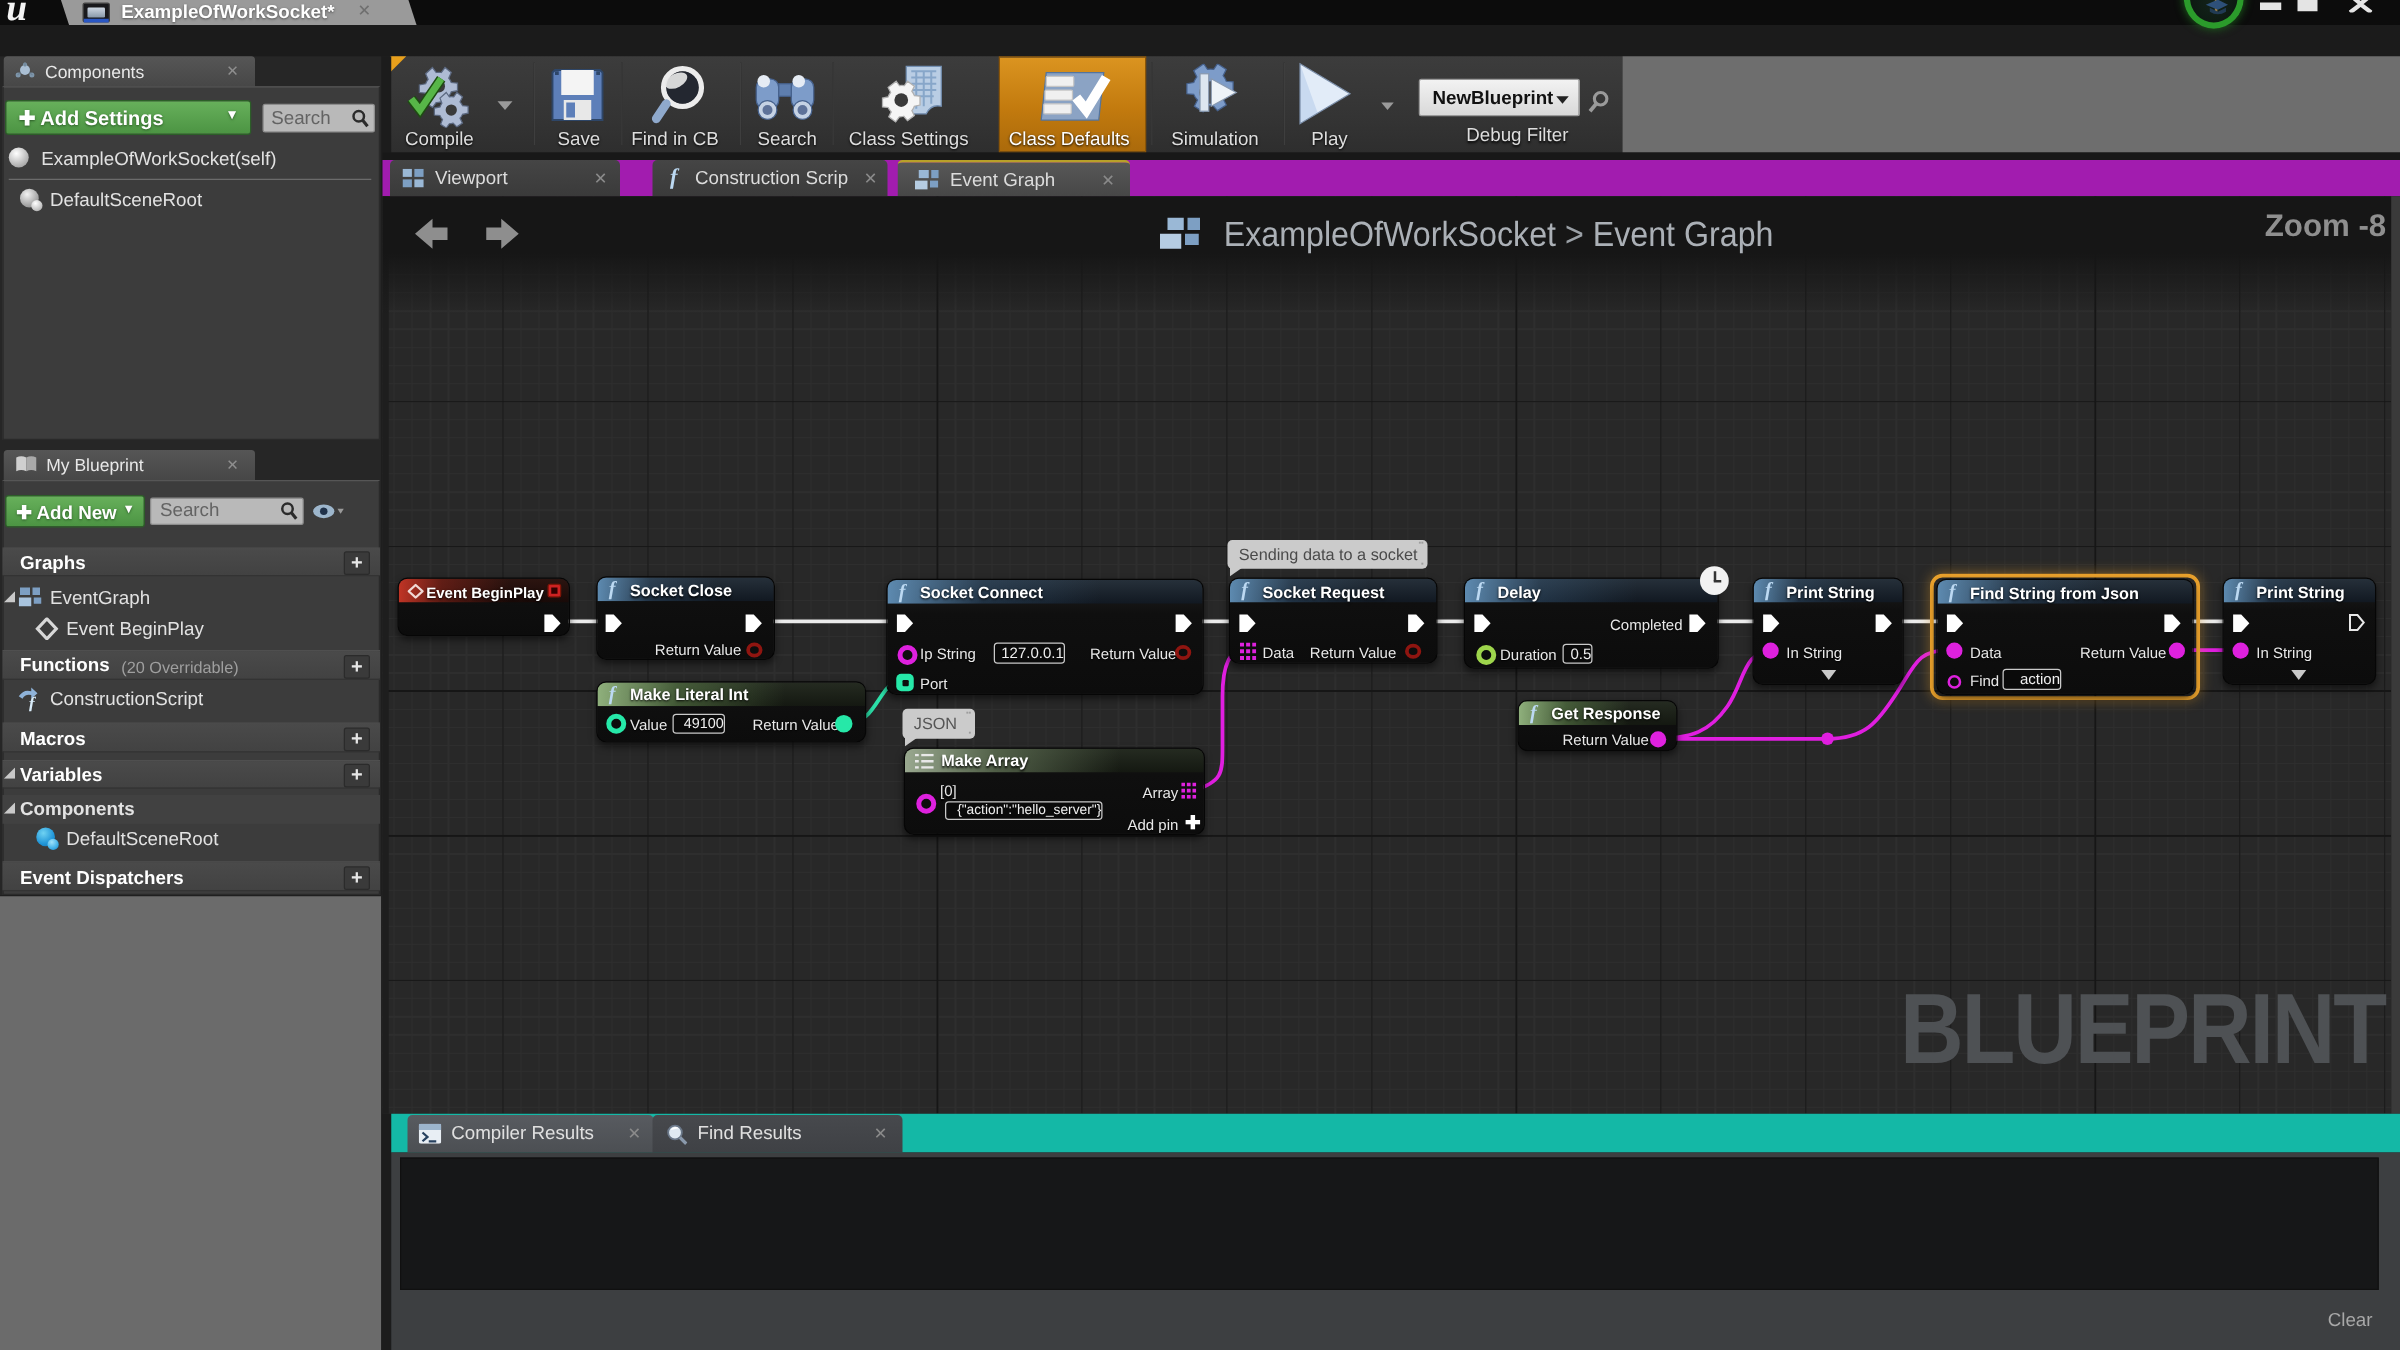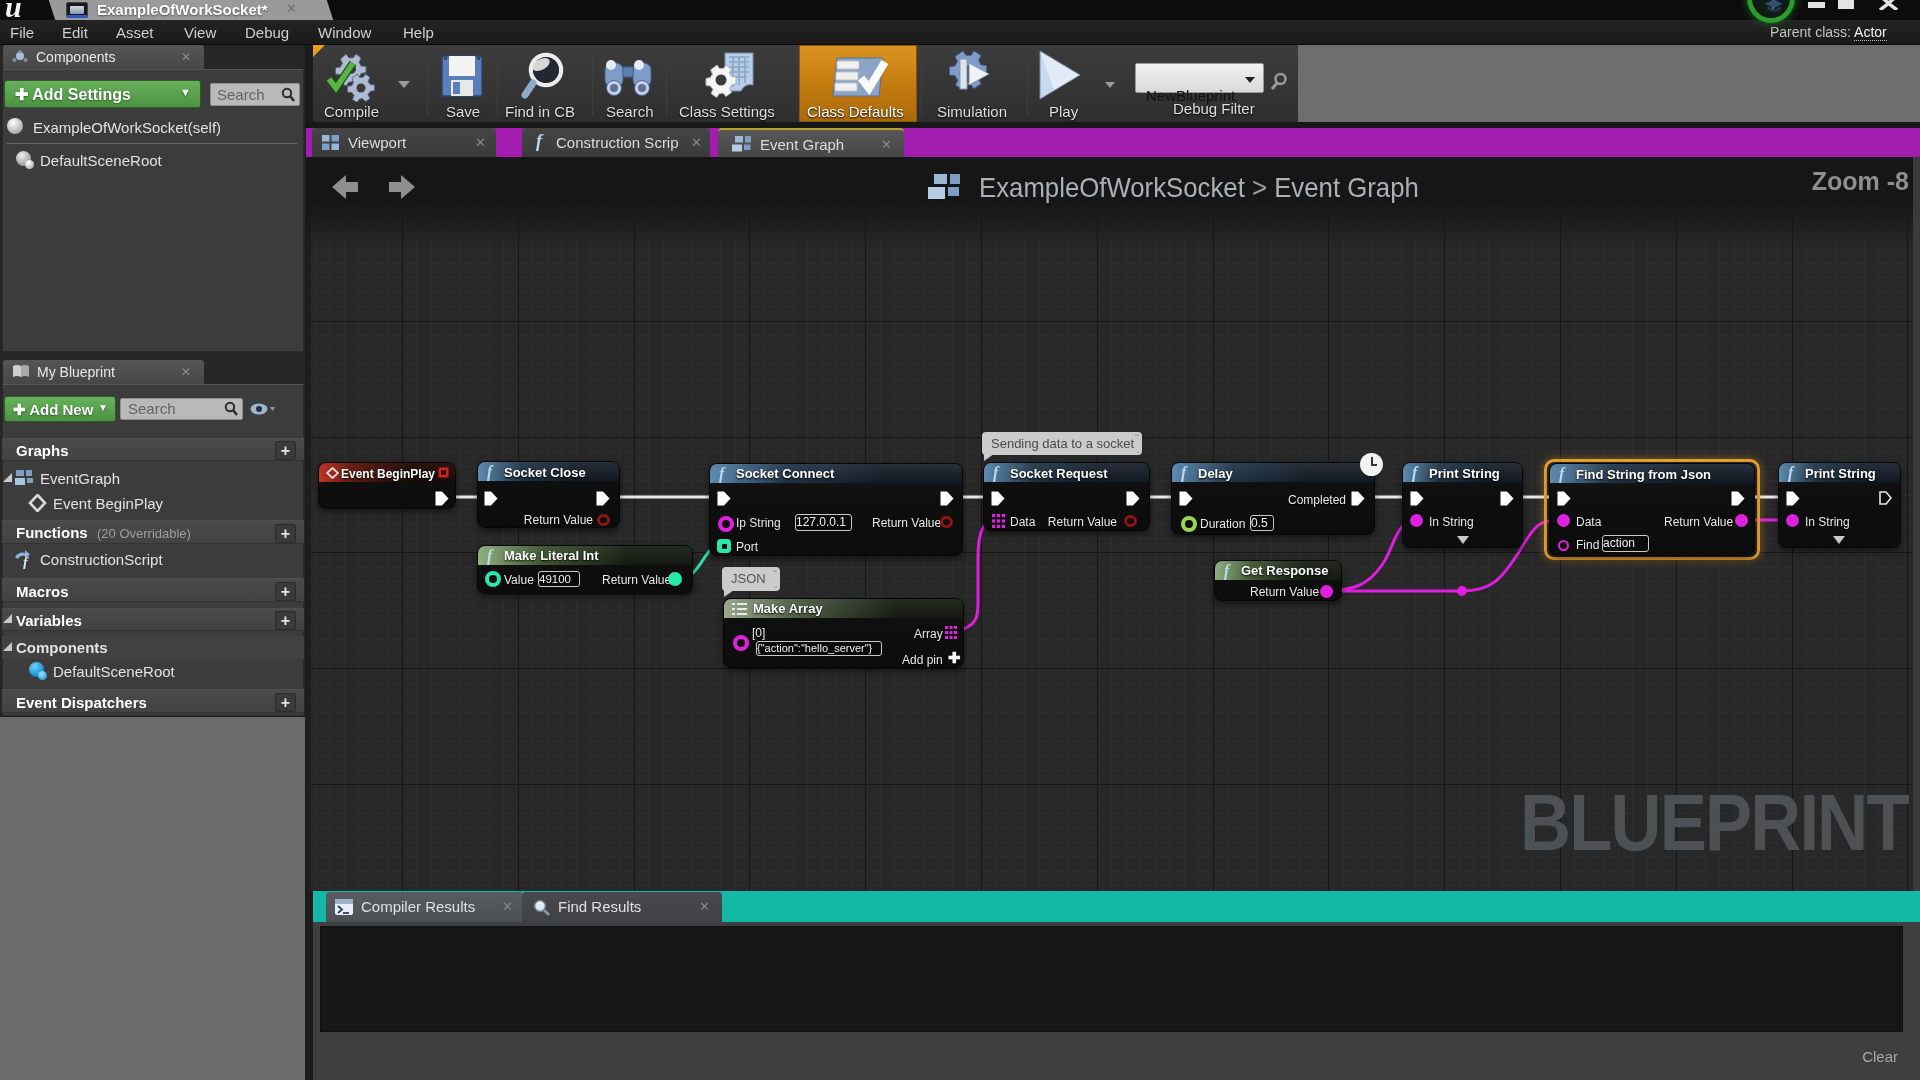--- a/index.html
+++ b/index.html
@@ -51,21 +51,21 @@
 #watermark { position:absolute; color:#4e5154; font-weight:bold; }
 
 
 .node { position:absolute; background:linear-gradient(#1f1f1f, #0f0f0f 30%, #0c0c0c); border:1px solid #060606; border-radius:8px; box-shadow:0 3px 6px rgba(0,0,0,.5); }
 .nhead { position:absolute; left:0; top:0; width:100%; height:19px; border-radius:7px 7px 0 0; color:#fff; font-weight:bold; font-size:13px; text-shadow:0 1px 2px #000; }
 .nhead.blue { background:linear-gradient(90deg,#5d8ab0 0%,#3c618359 30%,#10181f00 68%), linear-gradient(#26303a,#111821); }
 .nhead.red { background:linear-gradient(90deg,#c03425 0%,#87251a99 25%,#280d0900 65%), linear-gradient(#2c1410,#180a08); }
 .nhead.green { background:linear-gradient(90deg,#8fb07c 0%,#5c7e4a99 30%,#1c241700 70%), linear-gradient(#252b21,#141811); }
 .fico { font-family:"Liberation Serif",serif; font-style:italic; font-weight:bold; color:#bcd9f2; }
 .pintext { position:absolute; color:#e8e8e8; font-size:12px; text-shadow:0 1px 1px #000; }
-.fieldbox { position:absolute; background:#0a0a0a; border:1px solid #c9c9c9; border-radius:3px; color:#efefef; font-size:12px; text-align:left; }
+.fieldbox { position:absolute; background:#0a0a0a; border:1px solid #c9c9c9; border-radius:3px; color:#efefef; font-size:12px; text-align:right; }
 .donut { position:absolute; border-radius:50%; box-sizing:content-box; }
 .bubble { position:absolute; background:#cbcbcb; border-radius:4px; color:#4a4a4a; }
 .wire { position:absolute; pointer-events:none; }
 
 
 #botwell { left:313px; top:891px; width:1607px; height:31px; background:#14b8a6; }
 #botframe { left:313px; top:922px; width:1607px; height:158px; background:#3d3f41; }
 #botinner { left:320px; top:926px; width:1583px; height:106px; background:#161718; border:1px solid #101010; }
 .btab { position:absolute; top:1px; height:30px; border-radius:4px 4px 0 0; color:#e0e0e0; font-size:15px; }
 </style>
@@ -90,30 +90,20 @@
       <path d="M6 10 L14 14 L22 10 L22 14 Q14 19 6 14 Z" fill="#24405f"></path>
     </svg>
 
     <div class="abs" style="left:1808px;top:2px;width:17px;height:6px;background:#e4e4e4"></div>
     <div class="abs" style="left:1838px;top:0;width:16px;height:9px;background:#e4e4e4"></div>
     <svg class="abs" style="left:1879px;top:-1px" width="19" height="11" viewBox="0 0 19 11">
       <path d="M1 -3 L9.5 4 L18 -3 M1 11 L9.5 4.5 L18 11" stroke="#e4e4e4" stroke-width="3.4" fill="none"></path>
     </svg>
   </div>
 
-  <div class="abs" id="menubar">
-    <div class="menuitem" style="left:10px">File</div>
-    <div class="menuitem" style="left:62px">Edit</div>
-    <div class="menuitem" style="left:116px">Asset</div>
-    <div class="menuitem" style="left:184px">View</div>
-    <div class="menuitem" style="left:245px">Debug</div>
-    <div class="menuitem" style="left:318px">Window</div>
-    <div class="menuitem" style="left:403px">Help</div>
-    <div class="tx" style="left:1770px;top:4px;font-size:14px;color:#c3c3c3">Parent class: <span style="color:#f2f2f2;border-bottom:1px dotted #b5b5b5">Actor</span></div>
-  </div>
 
   <div class="abs" id="leftcol">
 
     <div class="ltab" style="left:3px;top:0;width:201px;height:24px">
       <svg class="abs" style="left:8px;top:4px" width="18" height="16" viewBox="0 0 18 16">
         <circle cx="9" cy="7" r="4" fill="#aabfd4"></circle>
           <circle cx="3.5" cy="11" r="2" fill="#7e96ab"></circle>
           <circle cx="14.5" cy="11" r="2" fill="#7e96ab"></circle>
           <circle cx="9" cy="2.5" r="1.6" fill="#7e96ab"></circle>
         <path d="M9 4 L9 1 M5.5 9 L3 11 M12.5 9 L15 11" stroke="#6f8599" stroke-width="1"></path>
@@ -314,21 +304,21 @@
 
     <svg class="abs" style="left:728px;top:4px" width="52" height="54" viewBox="0 0 52 54">
       <path d="M6 2 L46 26 L6 50 Z" fill="#c9daf0"></path>
       <path d="M6 2 L46 26 L20 41 Z" fill="#e2ecf8"></path>
       <path d="M6 2 L46 26 L6 50 Z" fill="none" stroke="#7b8ea8" stroke-width="1"></path>
     </svg>
     <div class="tlabel" style="left:743px;top:58px">Play</div>
     <div class="abs" style="left:799px;top:37px;width:0;height:0;border-left:5.5px solid transparent;border-right:5.5px solid transparent;border-top:6.5px solid #9a9a9a"></div>
 
     <div class="abs" style="left:829px;top:18px;width:129px;height:30px;background:linear-gradient(#f2f2f2,#d9d9d9);border:1px solid #9a9a9a;border-radius:2px">
-      <div class="tx" style="left:10px;top:23px;font-size:15px;color:#111;font-weight:normal">NewBlueprint</div>
+      <div class="tx" style="left:10px;top:6px;font-size:15px;color:#111;font-weight:bold">NewBlueprint</div>
       <div class="abs" style="right:8px;top:13px;width:0;height:0;border-left:5px solid transparent;border-right:5px solid transparent;border-top:6px solid #222"></div>
     </div>
     <svg class="abs" style="left:963px;top:26px" width="20" height="20" viewBox="0 0 20 20">
         <circle cx="11.5" cy="8" r="5" fill="none" stroke="#9a9a9a" stroke-width="2.5"></circle>
         <path d="M8 12 L3 18" stroke="#9a9a9a" stroke-width="3"></path>
       </svg>
     <div class="tlabel" style="left:867px;top:55px">Debug Filter</div>
   </div>
   <div class="abs" id="toolgrey"></div>
   <div class="abs" style="left:305px;top:45px;width:8px;height:1035px;background:#1c1c1c"></div>

